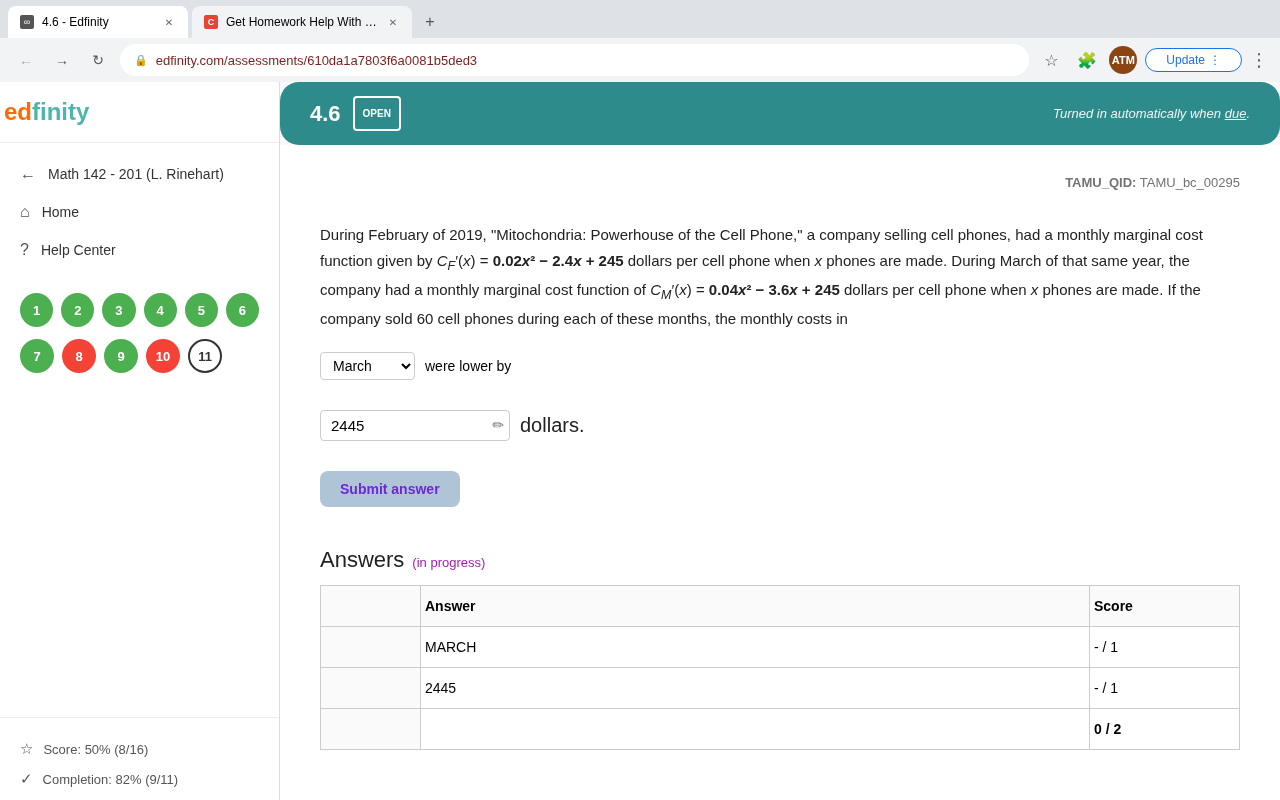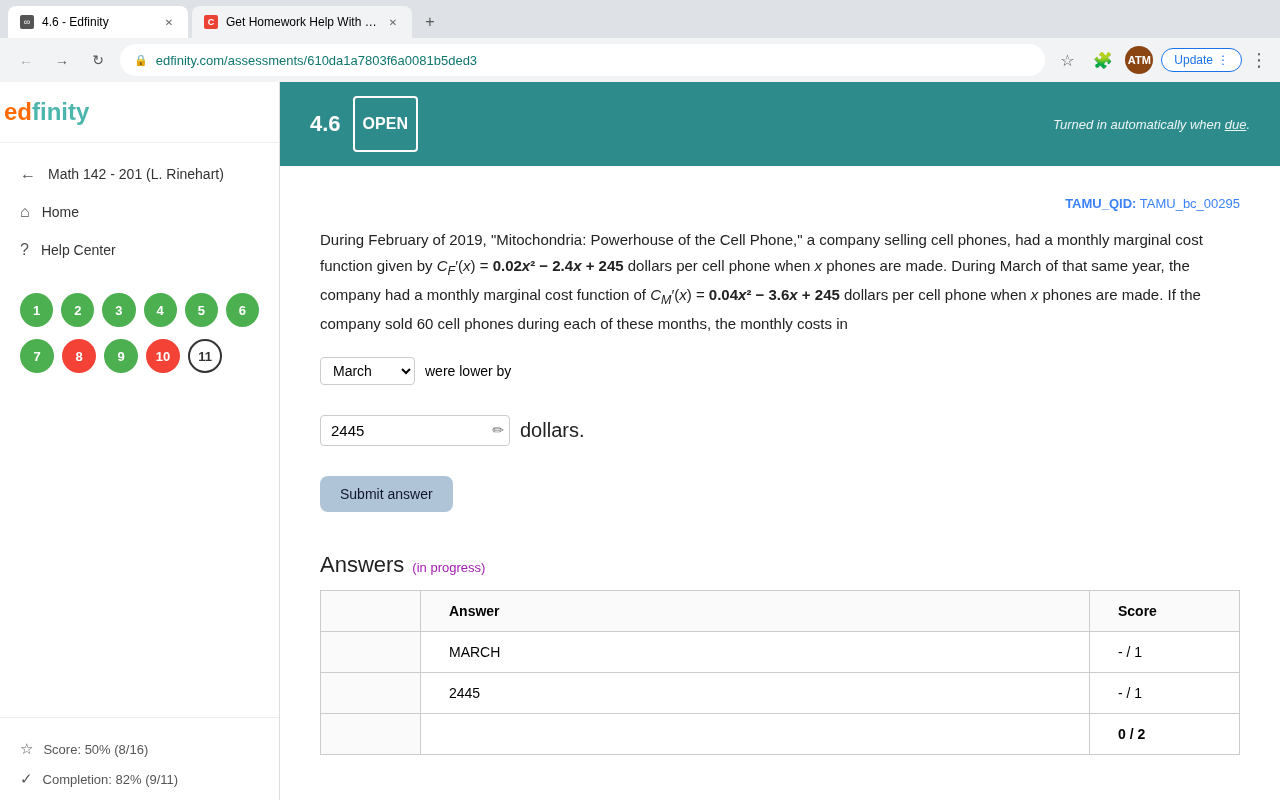--- a/index.html
+++ b/index.html
@@ -80,21 +80,21 @@
       background: #fff;
       border-radius: 20px;
       padding: 5px 14px;
       font-size: 13px;
       display: flex;
       align-items: center;
       gap: 8px;
       height: 32px;
     }
     .address-bar .lock-icon { color: #555; font-size: 11px; }
-    .address-text { color: #0f766e; font-size: 13px; }
+    .address-text { color: #7f1d1d; font-size: 13px; }
     .browser-actions {
       display: flex;
       align-items: center;
       gap: 8px;
     }
     .browser-action-btn {
       width: 28px; height: 28px;
       border-radius: 50%;
       display: flex; align-items: center; justify-content: center;
       cursor: pointer;
@@ -108,21 +108,21 @@
       color: white;
       font-size: 11px;
       font-weight: bold;
       display: flex; align-items: center; justify-content: center;
     }
     .update-btn {
       background: white;
       border: 1px solid #1a73e8;
       color: #1a73e8;
       border-radius: 14px;
-      padding: 4px 12px;
+      padding: 4px 20px;
       font-size: 12px;
       cursor: pointer;
       display: flex; align-items: center; gap: 4px;
     }
     .dots-btn {
       font-size: 18px;
       color: #555;
       cursor: pointer;
     }
 
@@ -218,58 +218,59 @@
     }
 
     
     .content-header {
       background: #2e8b8b;
       color: white;
       padding: 14px 30px;
       display: flex;
       align-items: center;
       justify-content: space-between;
+      border-radius: 19px;
     }
     .content-header-left {
       display: flex;
       align-items: center;
       gap: 12px;
     }
     .assignment-title {
       font-size: 22px;
       font-weight: bold;
     }
     .open-badge {
       background: transparent;
       border: 2px solid white;
       color: white;
-      padding: 17px 8px;
+      padding: 10px 8px;
       border-radius: 4px;
-      font-size: 16px;
+      font-size: 10px;
       font-weight: bold;
     }
     .turned-in-text {
       font-style: italic;
       font-size: 13px;
       color: rgba(255,255,255,0.9);
     }
     .turned-in-text u { color: rgba(255,255,255,0.9); }
 
     
     .question-area {
       padding: 30px 40px;
       background: white;
       margin: 0;
       flex: 1;
     }
     .tamu-qid {
       text-align: right;
       font-size: 13px;
-      margin-bottom: 16px;
-      color: #3b82f6;
+      margin-bottom: 32px;
+      color: #737373;
     }
     .tamu-qid strong { font-weight: bold; }
     .question-text {
       font-size: 15px;
       line-height: 1.7;
       color: #222;
       margin-bottom: 20px;
     }
     .answer-row {
       display: flex;
@@ -309,24 +310,25 @@
     .dollars-label {
       font-size: 20px;
       color: #222;
     }
     .submit-btn {
       background: #b0c4d8;
       border: none;
       border-radius: 8px;
       padding: 10px 20px;
       font-size: 14px;
-      color: #0f172a;
+      color: #6d28d9;
       cursor: pointer;
       display: block;
       margin-bottom: 40px;
+      font-weight: bold;
     }
 
     
     .answers-section {
       margin-top: 10px;
     }
     .answers-header {
       display: flex;
       align-items: baseline;
       gap: 8px;
@@ -342,21 +344,21 @@
       color: #a21caf;
     }
     .answers-table {
       width: 100%;
       border-collapse: collapse;
       border: 1px solid #ccc;
     }
     .answers-table th,
     .answers-table td {
       border: 1px solid #ccc;
-      padding: 12px 28px;
+      padding: 12px 4px;
       font-size: 14px;
       text-align: left;
     }
     .answers-table th {
       font-weight: bold;
       background: #fafafa;
     }
     .answers-table td:first-child {
       width: 100px;
       background: #fafafa;

